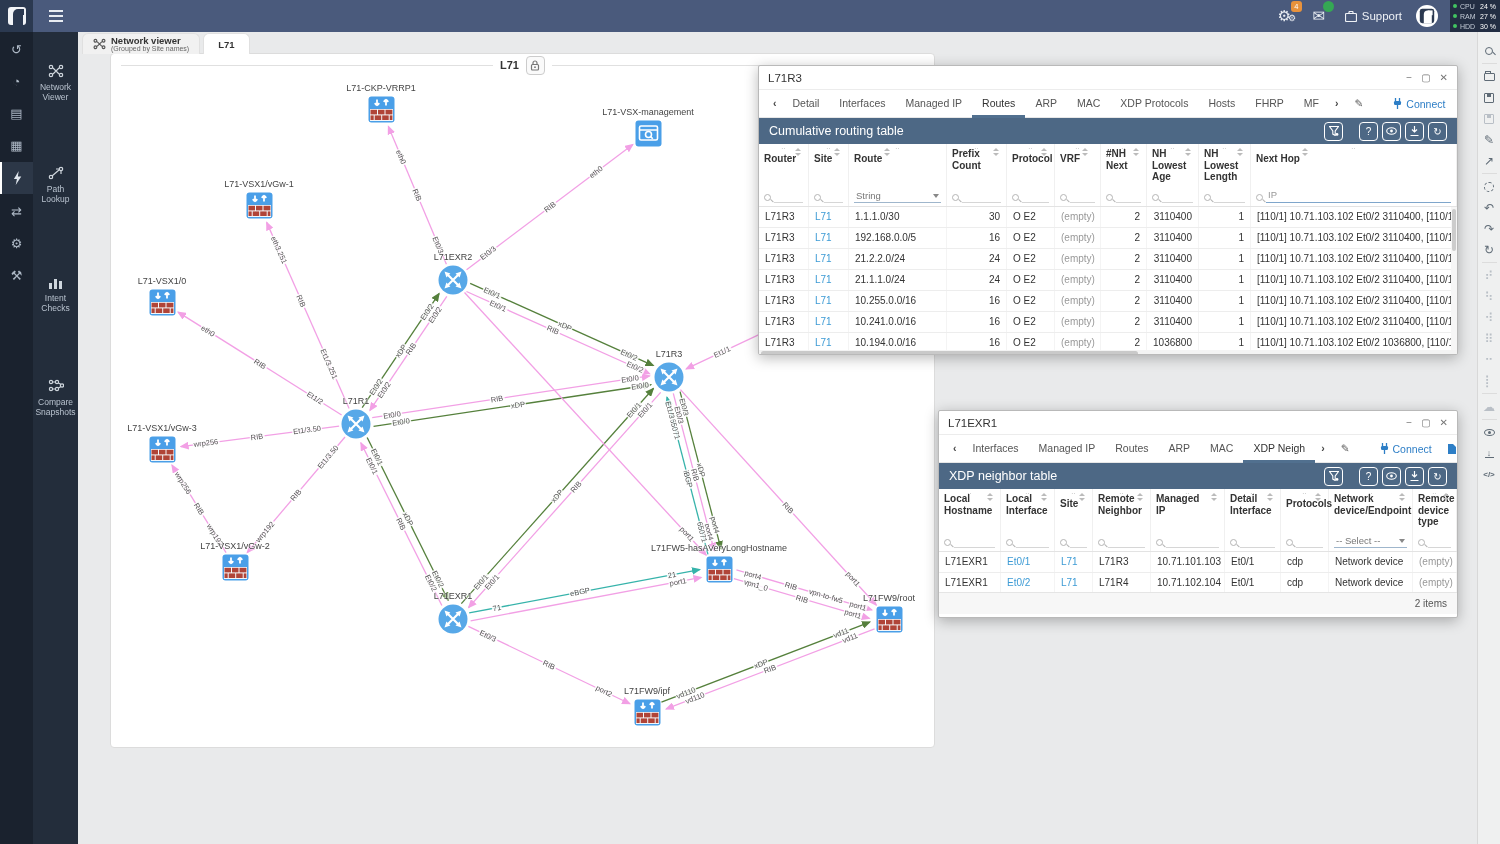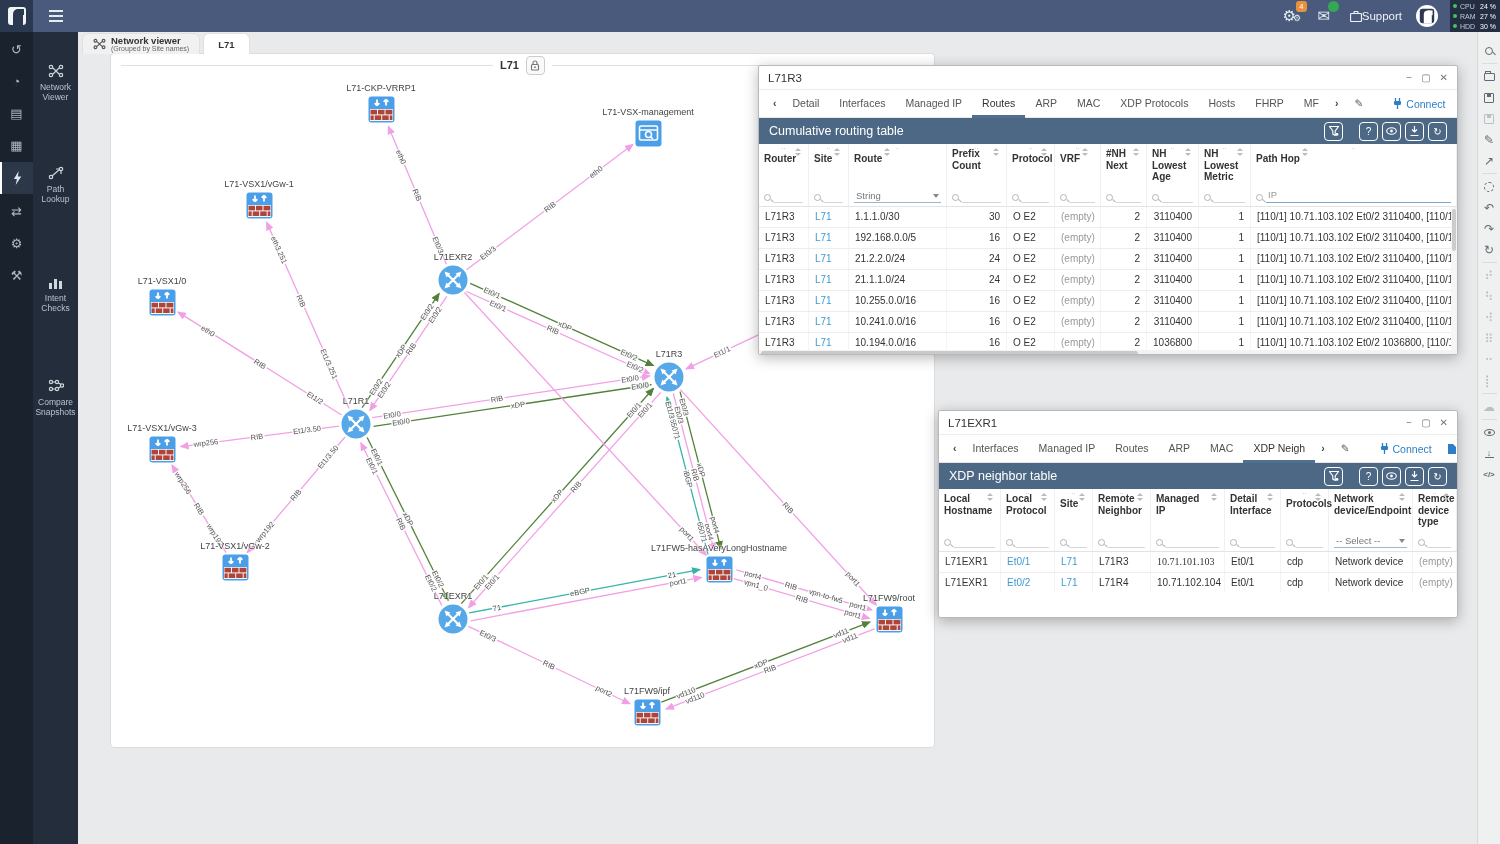--- a/index.html
+++ b/index.html
@@ -8,21 +8,21 @@
   
   .topbar { position:absolute; left:0; top:0; width:1500px; height:32px; background:#4a5a7c; display:flex; align-items:center; z-index:40; }
   .logo-box { width:33px; height:32px; background:#2b3950; display:flex; align-items:center; justify-content:center; }
   .burger { width:45px; height:32px; display:flex; flex-direction:column; gap:3px; align-items:center; justify-content:center; cursor:pointer; }
   .burger i { display:block; width:14px; height:2px; background:#e8ecf2; }
   .topbar-right { margin-left:auto; display:flex; align-items:center; gap:0; }
   .tb-ic { position:relative; color:#e8ecf2; font-size:15px; width:32px; text-align:center; cursor:pointer; }
   .badge { position:absolute; top:-6px; right:1px; min-width:11px; height:11px; border-radius:3px; font-size:7.5px; line-height:11px; color:#fff; text-align:center; padding:0 1px; }
   .badge.orange { background:#e8923c; }
   .badge.green  { background:#35a854; border-radius:50%; width:10px; }
-  .support { display:flex; align-items:center; color:#eef1f6; font-size:11.5px; margin:0 14px 0 10px; cursor:pointer; }
+  .support { display:flex; gap:5px; align-items:center; color:#eef1f6; font-size:11.5px; margin:0 14px 0 10px; cursor:pointer; }
   .avatar { width:22px; height:22px; border-radius:50%; background:#fff; margin-right:12px; display:flex; align-items:center; justify-content:center; cursor:pointer; }
   .stats { width:50px; height:32px; background:#232e43; display:flex; flex-direction:column; justify-content:center; gap:1px; padding:0 4px 0 3px; }
   .stat-row { display:flex; align-items:center; gap:3px; font-size:7px; line-height:9px; }
   .stat-dot { width:4px; height:4px; border-radius:50%; background:#41c460; flex:none; }
   .stat-label { color:#c3cbd6; }
   .stat-value { color:#fff; margin-left:auto; }
 
   
   .rail1 { position:absolute; left:0; top:32px; width:33px; height:812px; background:#1a222e; z-index:30; }
   .rail1-item { width:33px; height:30px; display:flex; align-items:center; justify-content:center; color:#aeb9c6; font-size:13px; cursor:pointer; margin-top:2px; }
@@ -693,22 +693,22 @@
     </div>
     <div class="cols">
       <div class="colh" style="width: 50px; flex: 0 0 auto;"><span class="lbl">Router</span><span class="sort"><i class="up"></i><i class="dn"></i></span></div>
       <div class="colh" style="width: 40px; flex: 0 0 auto;"><span class="lbl">Site</span><span class="sort"><i class="up"></i><i class="dn"></i></span></div>
       <div class="colh" style="width: 98px; flex: 0 0 auto;"><span class="lbl">Route</span><span class="sort"><i class="up"></i><i class="dn"></i></span></div>
       <div class="colh" style="width: 60px; flex: 0 0 auto;"><span class="lbl">Prefix Count</span><span class="sort"><i class="up"></i><i class="dn"></i></span></div>
       <div class="colh" style="width: 48px; flex: 0 0 auto;"><span class="lbl">Protocol</span><span class="sort"><i class="up"></i><i class="dn"></i></span></div>
       <div class="colh" style="width: 46px; flex: 0 0 auto;"><span class="lbl">VRF</span><span class="sort"><i class="up"></i><i class="dn"></i></span></div>
       <div class="colh" style="width: 46px; flex: 0 0 auto;"><span class="lbl">#NH Next</span><span class="sort"><i class="up"></i><i class="dn"></i></span></div>
       <div class="colh" style="width: 52px; flex: 0 0 auto;"><span class="lbl">NH Lowest Age</span><span class="sort"><i class="up"></i><i class="dn"></i></span></div>
-      <div class="colh" style="width: 52px; flex: 0 0 auto;"><span class="lbl">NH Lowest Metric</span><span class="sort"><i class="up"></i><i class="dn"></i></span></div>
-      <div class="colh" style="width: 200px; flex: 1 1 0%;"><span class="lbl">Path Hop</span><span class="sort"><i class="up"></i><i class="dn"></i></span></div>
+      <div class="colh" style="width: 52px; flex: 0 0 auto;"><span class="lbl">NH Lowest Length</span><span class="sort"><i class="up"></i><i class="dn"></i></span></div>
+      <div class="colh" style="width: 200px; flex: 1 1 0%;"><span class="lbl">Next Hop</span><span class="sort"><i class="up"></i><i class="dn"></i></span></div>
     </div>
     <div class="filters">
       <div class="fcell" style="width: 50px; flex: 0 0 auto;">
         <span class="mag"></span>
         <div class="uline"></div>
       </div>
       <div class="fcell" style="width: 40px; flex: 0 0 auto;">
         <span class="mag"></span>
         <div class="uline"></div>
       </div>
@@ -894,21 +894,21 @@
           <svg width="9" height="10" viewBox="0 0 9 10">
             <path d="M4.5 0 v5.5 M2 3.5 l2.5 2.5 2.5-2.5" stroke="#fff" stroke-width="1.2" fill="none"></path>
             <path d="M0.5 9.5 h8" stroke="#fff" stroke-width="1.2"></path>
           </svg>
         </span>
         <span class="tb-btn">↻</span>
       </div>
     </div>
     <div class="cols">
       <div class="colh" style="width: 62px; flex: 0 0 auto;"><span class="lbl">Local Hostname</span><span class="sort"><i class="up"></i><i class="dn"></i></span></div>
-      <div class="colh" style="width: 54px; flex: 0 0 auto;"><span class="lbl">Local Protocol</span><span class="sort"><i class="up"></i><i class="dn"></i></span></div>
+      <div class="colh" style="width: 54px; flex: 0 0 auto;"><span class="lbl">Local Interface</span><span class="sort"><i class="up"></i><i class="dn"></i></span></div>
       <div class="colh" style="width: 38px; flex: 0 0 auto;"><span class="lbl">Site</span><span class="sort"><i class="up"></i><i class="dn"></i></span></div>
       <div class="colh" style="width: 58px; flex: 0 0 auto;"><span class="lbl">Remote Neighbor</span><span class="sort"><i class="up"></i><i class="dn"></i></span></div>
       <div class="colh" style="width: 74px; flex: 0 0 auto;"><span class="lbl">Managed IP</span><span class="sort"><i class="up"></i><i class="dn"></i></span></div>
       <div class="colh" style="width: 56px; flex: 0 0 auto;"><span class="lbl">Detail Interface</span><span class="sort"><i class="up"></i><i class="dn"></i></span></div>
       <div class="colh" style="width: 48px; flex: 0 0 auto;"><span class="lbl">Protocols</span><span class="sort"><i class="up"></i><i class="dn"></i></span></div>
       <div class="colh" style="width: 84px; flex: 0 0 auto;"><span class="lbl">Network device/Endpoint</span><span class="sort"><i class="up"></i><i class="dn"></i></span></div>
       <div class="colh" style="width: 44px; flex: 0 0 auto;"><span class="lbl">Remote device type</span><span class="sort"><i class="up"></i><i class="dn"></i></span></div>
     </div>
     <div class="filters">
       <div class="fcell" style="width: 62px; flex: 0 0 auto;">
@@ -949,31 +949,34 @@
         <span class="mag"></span>
         <div class="uline"></div>
       </div>
     </div>
     <div class="rows" style="height: 40px;">
       <div class="trow">
         <div class="tcell" style="width: 62px; flex: 0 0 auto;">L71EXR1</div>
         <div class="tcell link" style="width: 54px; flex: 0 0 auto;">Et0/1</div>
         <div class="tcell link" style="width: 38px; flex: 0 0 auto;">L71</div>
         <div class="tcell" style="width: 58px; flex: 0 0 auto;">L71R3</div>
-        <div class="tcell" style="width: 74px; flex: 0 0 auto; font-family: Liberation Serif, serif;">10.71.101.103</div>
+        <div class="tcell" style="width: 74px; flex: 0 0 auto;">10.71.101.103</div>
         <div class="tcell" style="width: 56px; flex: 0 0 auto;">Et0/1</div>
         <div class="tcell" style="width: 48px; flex: 0 0 auto;">cdp</div>
         <div class="tcell" style="width: 84px; flex: 0 0 auto;">Network device</div>
         <div class="tcell dim" style="width: 44px; flex: 0 0 auto;">(empty)</div>
       </div>
       <div class="trow">
         <div class="tcell" style="width: 62px; flex: 0 0 auto;">L71EXR1</div>
         <div class="tcell link" style="width: 54px; flex: 0 0 auto;">Et0/2</div>
         <div class="tcell link" style="width: 38px; flex: 0 0 auto;">L71</div>
         <div class="tcell" style="width: 58px; flex: 0 0 auto;">L71R4</div>
         <div class="tcell" style="width: 74px; flex: 0 0 auto;">10.71.102.104</div>
         <div class="tcell" style="width: 56px; flex: 0 0 auto;">Et0/1</div>
         <div class="tcell" style="width: 48px; flex: 0 0 auto;">cdp</div>
         <div class="tcell" style="width: 84px; flex: 0 0 auto;">Network device</div>
         <div class="tcell dim" style="width: 44px; flex: 0 0 auto;">(empty)</div>
       </div>
     </div>
+    <div class="wfooter">
+      <span>2 items</span>
+    </div>
   </div>
 
 </body></html>

